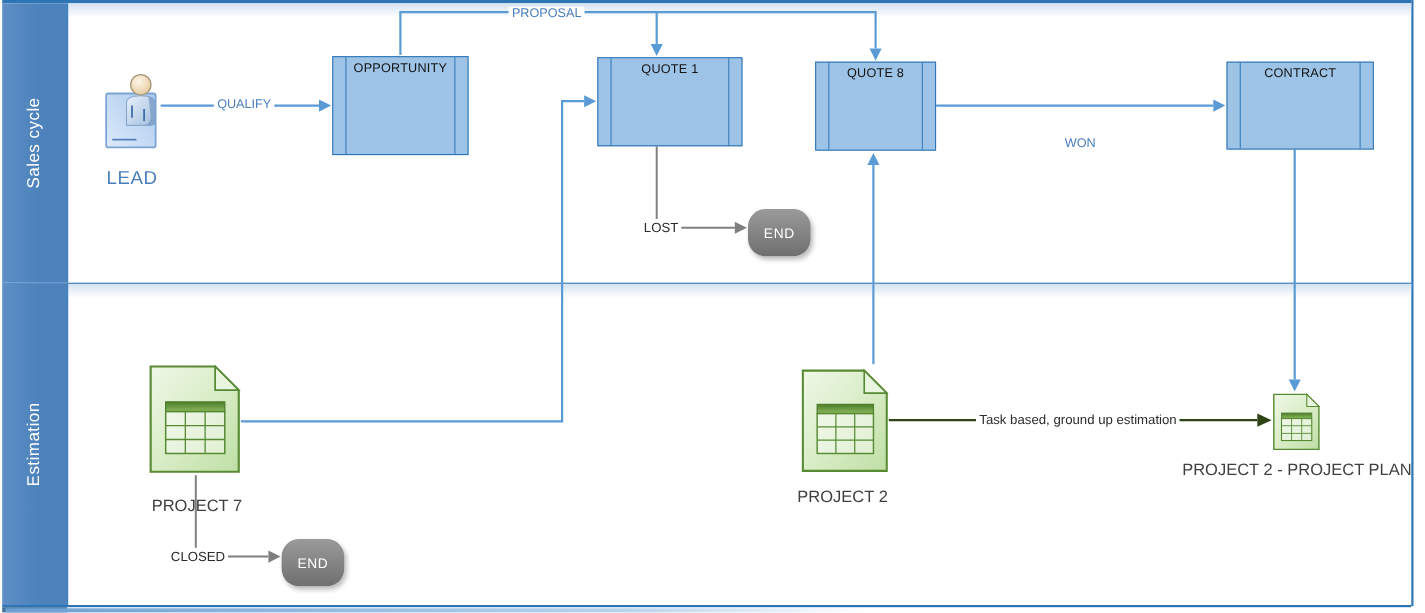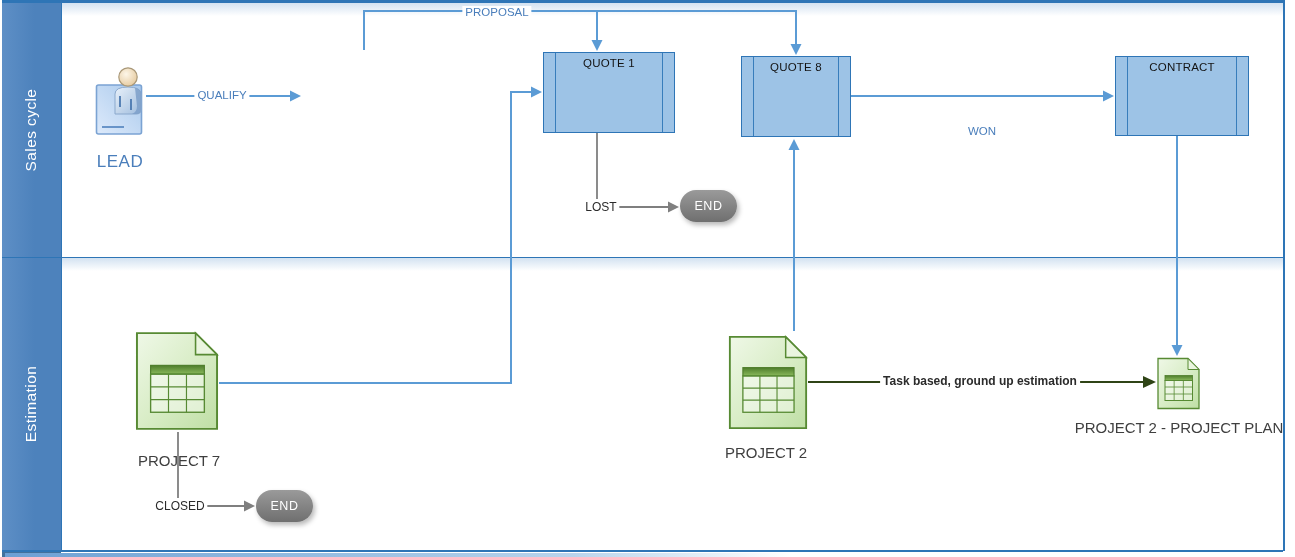--- a/index.html
+++ b/index.html
@@ -36,21 +36,21 @@
   }
   .process::before,.process::after{
     content:"";position:absolute;top:0;bottom:0;width:1px;
     background:var(--box-border,#2e75b6);opacity:.9;
   }
   .process::before{left:11px;}
   .process::after{right:11px;}
   .plabel{margin-top:4px;font-size:11.5px;color:#131313;letter-spacing:.2px;white-space:nowrap;}
   
   .endpill{
-    width:57px;height:32px;border-radius:16px;
+    width:57px;height:43px;border-radius:16px;
     background:linear-gradient(#9a9a9a,var(--end-fill,#6f6f6f));
     color:#fff;display:flex;align-items:center;justify-content:center;
     font-size:12.5px;letter-spacing:.6px;
     box-shadow:2px 3px 5px rgba(0,0,0,.28);
     text-align:right;
   }
   
   .clabel{
     transform:translate(-50%,-50%);background:#fff;padding:0 3px;
     font-size:11.5px;white-space:nowrap;
@@ -161,20 +161,23 @@
       <rect x="1.5" y="19" width="45" height="49" rx="2" fill="url(#gSquare)" stroke="#7ba3d3" stroke-width="1.6"></rect>
       <line x1="7" y1="61" x2="29" y2="61" stroke="#4f81bd" stroke-width="1.6"></line>
       <path d="M20,48 L20,28 Q20,21 33,21 Q46,21 46,28 L46,44 Q46,48 41,48 Z" fill="url(#gTorso)" stroke="#8aa8cc" stroke-width="1"></path>
       <path d="M40,22 Q46,23 46,28 L46,44 Q46,48 41,48 L37,48 Q42,46 42,40 Z" fill="#7d9fc9" opacity="0.85"></path>
       <circle cx="33" cy="11" r="9.2" fill="url(#gHead)" stroke="#a99878" stroke-width="1.2"></circle>
       <line x1="25" y1="30" x2="25" y2="41" stroke="#3b6ca8" stroke-width="1.6"></line>
       <line x1="36" y1="33" x2="36" y2="44" stroke="#3b6ca8" stroke-width="1.6"></line>
     </svg>
   </div>
 
+  <div class="abs process" style="left:302px;top:51px;width:124px;height:90px;">
+    <span class="plabel">OPPORTUNITY</span>
+  </div>
   <div class="abs process" style="left:543px;top:52px;width:132px;height:81px;">
     <span class="plabel">QUOTE 1</span>
   </div>
   <div class="abs process" style="left:741px;top:56px;width:110px;height:81px;">
     <span class="plabel">QUOTE 8</span>
   </div>
   <div class="abs process" style="left:1115px;top:56px;width:134px;height:80px;">
     <span class="plabel">CONTRACT</span>
   </div>
 
@@ -220,20 +223,20 @@
       <line x1="16" y1="59" x2="71" y2="59" stroke="#578a33" stroke-width="1.6"></line>
       <line x1="16" y1="73" x2="71" y2="73" stroke="#578a33" stroke-width="1.6"></line>
     </svg>
   </div>
 
   <div class="abs clabel blue-label" style="left:222px;top:95px;">QUALIFY</div>
   <div class="abs clabel blue-label" style="left:497px;top:12px;">PROPOSAL</div>
   <div class="abs clabel blue-label" style="left:982px;top:96px;margin-top:35px;">WON</div>
   <div class="abs clabel dark-label" style="left:601px;top:207px;">LOST</div>
   <div class="abs clabel dark-label" style="left:180px;top:506px;">CLOSED</div>
-  <div class="abs clabel dark-label" style="left:980px;top:381px;font-weight:bold;">Task based, ground up estimation</div>
+  <div class="abs clabel dark-label" style="left:980px;top:381px;">Task based, ground up estimation</div>
 
   <div class="abs nlabel lead-label" style="left:120px;top:162px;">LEAD</div>
   <div class="abs nlabel" style="left:179px;top:460px;">PROJECT 7</div>
   <div class="abs nlabel" style="left:766px;top:452px;">PROJECT 2</div>
   <div class="abs nlabel" style="left:1179px;top:427px;">PROJECT 2 - PROJECT PLAN</div>
 
 </div>
 
 </body></html>

